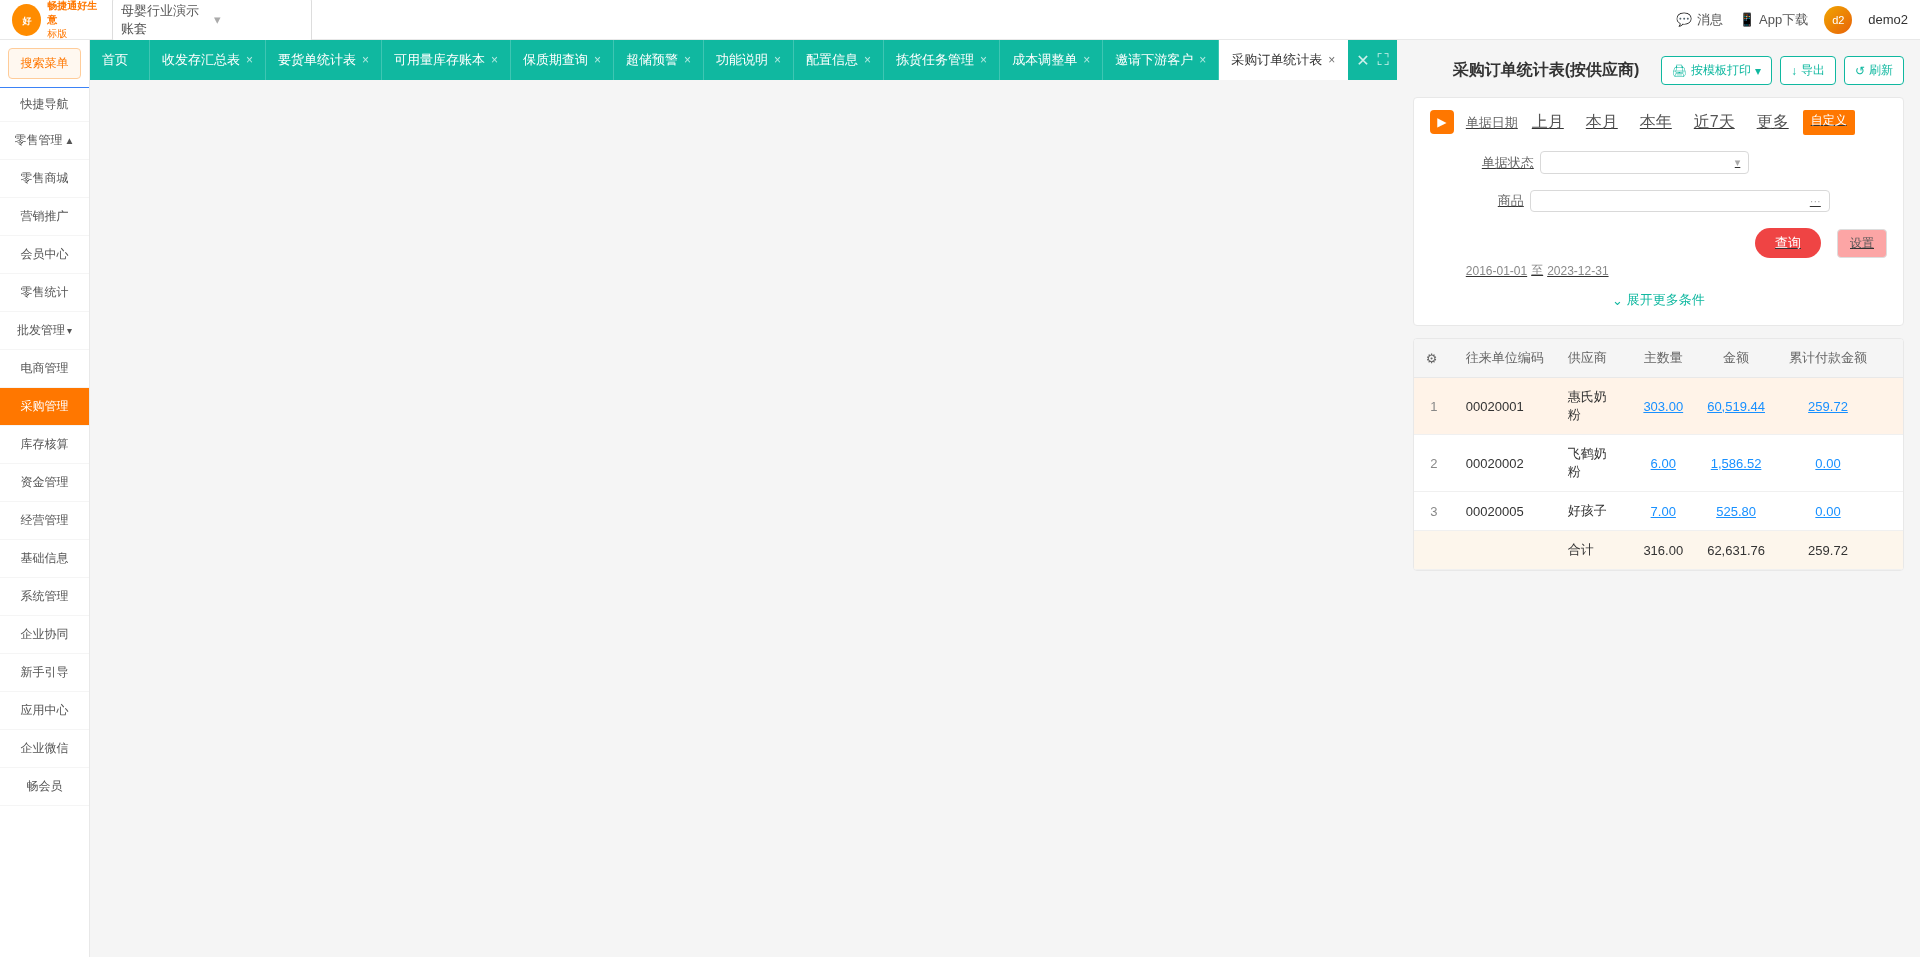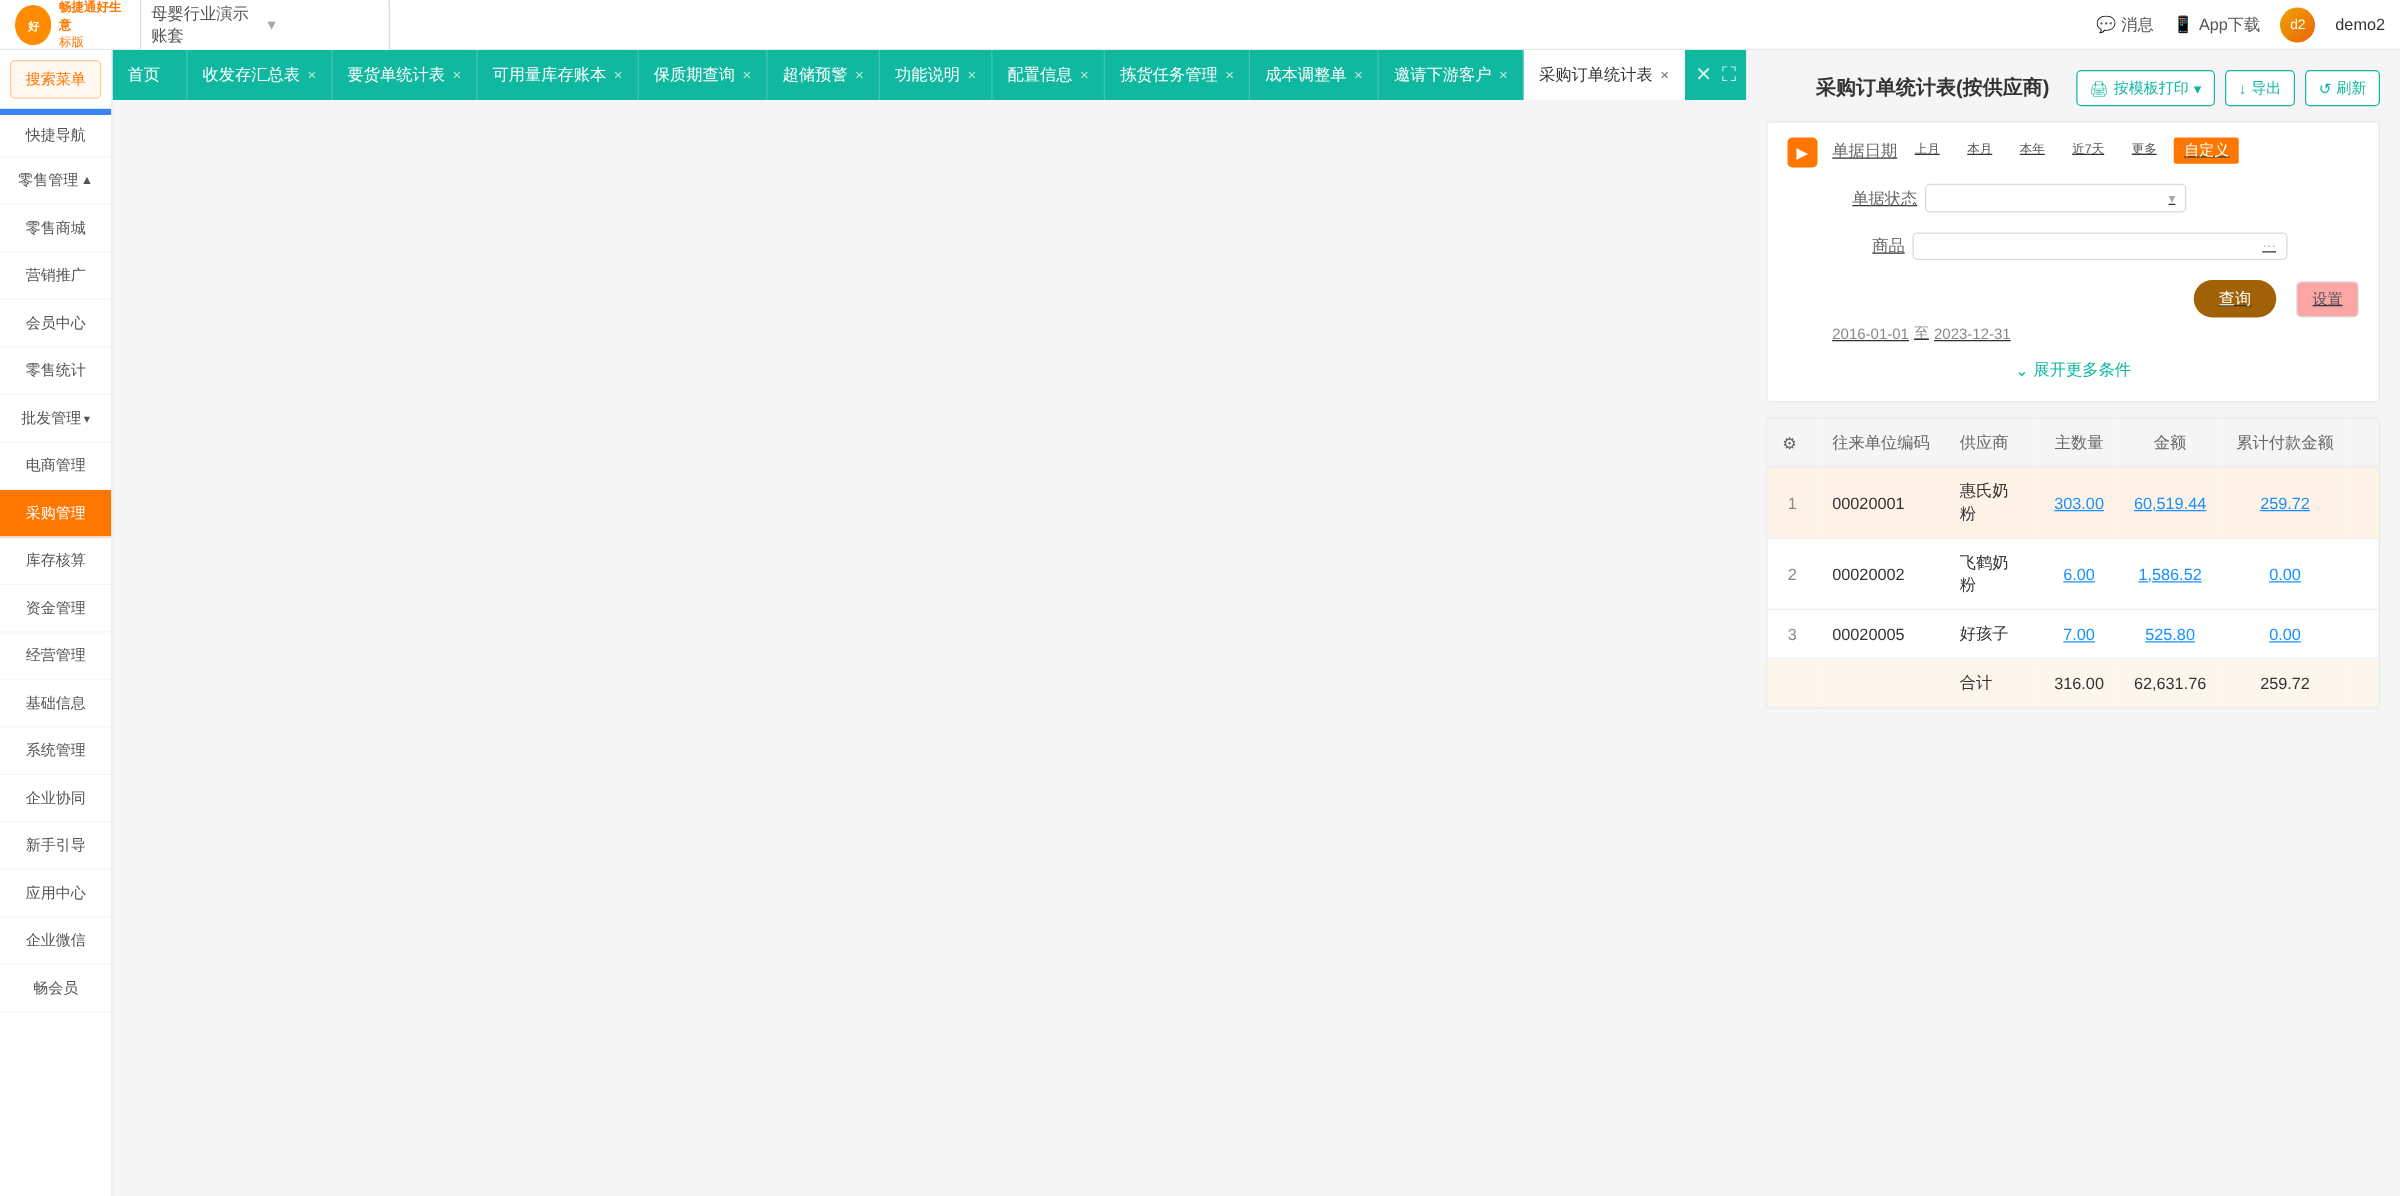--- a/index.html
+++ b/index.html
@@ -16,21 +16,21 @@
     
     .logo-area { display: flex; align-items: center; gap: 6px; width: 90px; flex-shrink: 0; }
     .logo-icon { width: 32px; height: 32px; background: #ff8c00; border-radius: 50%; display: flex; align-items: center; justify-content: center; color: white; font-size: 14px; font-weight: bold; }
     .workspace-selector { display: flex; align-items: center; gap: 4px; padding: 4px 8px; border: 1px solid #ddd; border-radius: 4px; cursor: pointer; margin-left: 10px; font-size: 13px; color: #555; background: #fff; min-width: 200px; }
     .workspace-selector span { flex: 1; }
     .top-bar-actions { margin-left: auto; display: flex; align-items: center; gap: 16px; }
     .top-action { display: flex; align-items: center; gap: 4px; cursor: pointer; color: #555; font-size: 13px; }
     .avatar { width: 28px; height: 28px; border-radius: 50%; background: linear-gradient(135deg, #f0a500, #e8630a); display: flex; align-items: center; justify-content: center; color: white; font-size: 12px; }
 
     
-    .sidebar-search { padding: 8px; border-bottom: 5px solid #3b82f6; }
+    .sidebar-search { padding: 8px; border-bottom: 1px solid #3b82f6; }
     .sidebar-search-btn { width: 100%; padding: 6px; background: #fff8f0; border: 1px solid #ffcc99; border-radius: 4px; color: #ff7700; font-size: 12px; cursor: pointer; text-align: center; }
     .sidebar-nav-btn { padding: 8px 4px; text-align: center; border-bottom: 1px solid #f5f5f5; cursor: pointer; font-size: 12px; color: #555; }
     .sidebar-item { padding: 10px 4px; text-align: center; cursor: pointer; font-size: 12px; color: #555; border-bottom: 1px solid #f5f5f5; display: flex; flex-direction: column; align-items: center; gap: 2px; }
     .sidebar-item.active { background: #ff7700; color: #fff; }
     .sidebar-item.has-sub { display: flex; flex-direction: row; align-items: center; justify-content: center; gap: 2px; }
     .sidebar-chevron { font-size: 10px; }
 
     
     .nav-tabs { display: flex; height: 40px; background: #10b8a0; }
     .nav-tab { display: flex; align-items: center; padding: 0 12px; font-size: 13px; color: #fff; cursor: pointer; white-space: nowrap; border-right: 1px solid rgba(255,255,255,0.2); position: relative; min-width: 60px; }
@@ -40,30 +40,30 @@
     .tab-end-btns { display: flex; align-items: center; padding: 0 8px; margin-left: auto; gap: 8px; background: #10b8a0; }
     .tab-end-btn { color: #fff; font-size: 16px; cursor: pointer; opacity: 0.8; }
 
     
     .page-header { display: flex; align-items: center; justify-content: space-between; margin-bottom: 12px; margin-left: 40px; }
     .page-title { font-size: 16px; font-weight: bold; color: #333; }
     .header-actions { display: flex; align-items: center; gap: 8px; }
     .btn-print { display: flex; align-items: center; gap: 4px; padding: 5px 10px; border: 1px solid #10b8a0; color: #10b8a0; background: #fff; border-radius: 4px; cursor: pointer; font-size: 12px; }
     .btn-export { display: flex; align-items: center; gap: 4px; padding: 5px 10px; border: 1px solid #10b8a0; color: #10b8a0; background: #fff; border-radius: 4px; cursor: pointer; font-size: 12px; }
     .btn-refresh { display: flex; align-items: center; gap: 4px; padding: 5px 10px; border: 1px solid #10b8a0; color: #10b8a0; background: #fff; border-radius: 4px; cursor: pointer; font-size: 12px; }
-    .btn-query { padding: 6px 20px; background: #a16207; color: #fff; border: none; border-radius: 15px; cursor: pointer; font-size: 13px; }
+    .btn-query { padding: 6px 20px; background: #ef4444; color: #fff; border: none; border-radius: 15px; cursor: pointer; font-size: 13px; }
     .btn-settings { padding: 5px 12px; border: 1px solid #ddd; background: #fca5a5; border-radius: 4px; cursor: pointer; font-size: 12px; color: #555; }
 
     
     .filter-panel { background: #fff; border-radius: 4px; padding: 12px 16px; margin-bottom: 12px; border: 1px solid #e8e8e8; }
     .filter-row { display: flex; align-items: center; gap: 16px; flex-wrap: wrap; }
     .filter-item { display: flex; align-items: center; gap: 6px; }
     .filter-label { color: #666; font-size: 13px; white-space: nowrap; }
     .date-shortcuts { display: flex; gap: 6px; }
-    .date-shortcut { padding: 2px 8px; font-size: 10px; cursor: pointer; color: #555; border-radius: 2px; }
+    .date-shortcut { padding: 2px 8px; font-size: 16px; cursor: pointer; color: #555; border-radius: 2px; }
     .date-tag { background: #ff7700; color: #fff; padding: 2px 8px; font-size: 12px; border-radius: 2px; cursor: pointer; }
     .date-range { display: flex; align-items: center; gap: 4px; font-size: 12px; color: #888; margin-top: 4px; }
     .filter-select { display: flex; align-items: center; border: 1px solid #d9d9d9; border-radius: 4px; padding: 4px 8px; background: #fff; min-width: 200px; cursor: pointer; font-size: 13px; gap: 6px; }
     .filter-select .chevron { margin-left: auto; color: #aaa; font-size: 11px; }
     .goods-filter { display: flex; align-items: center; border: 1px solid #d9d9d9; border-radius: 4px; padding: 4px 8px; background: #fff; min-width: 300px; cursor: pointer; font-size: 13px; }
     .goods-filter-placeholder { color: #bbb; flex: 1; }
     .goods-filter-more { color: #aaa; font-size: 11px; }
     .expand-btn { display: flex; align-items: center; gap: 4px; color: #10b8a0; cursor: pointer; font-size: 13px; padding: 4px 8px; }
     .expand-row { display: flex; justify-content: center; margin-top: 8px; }
 

